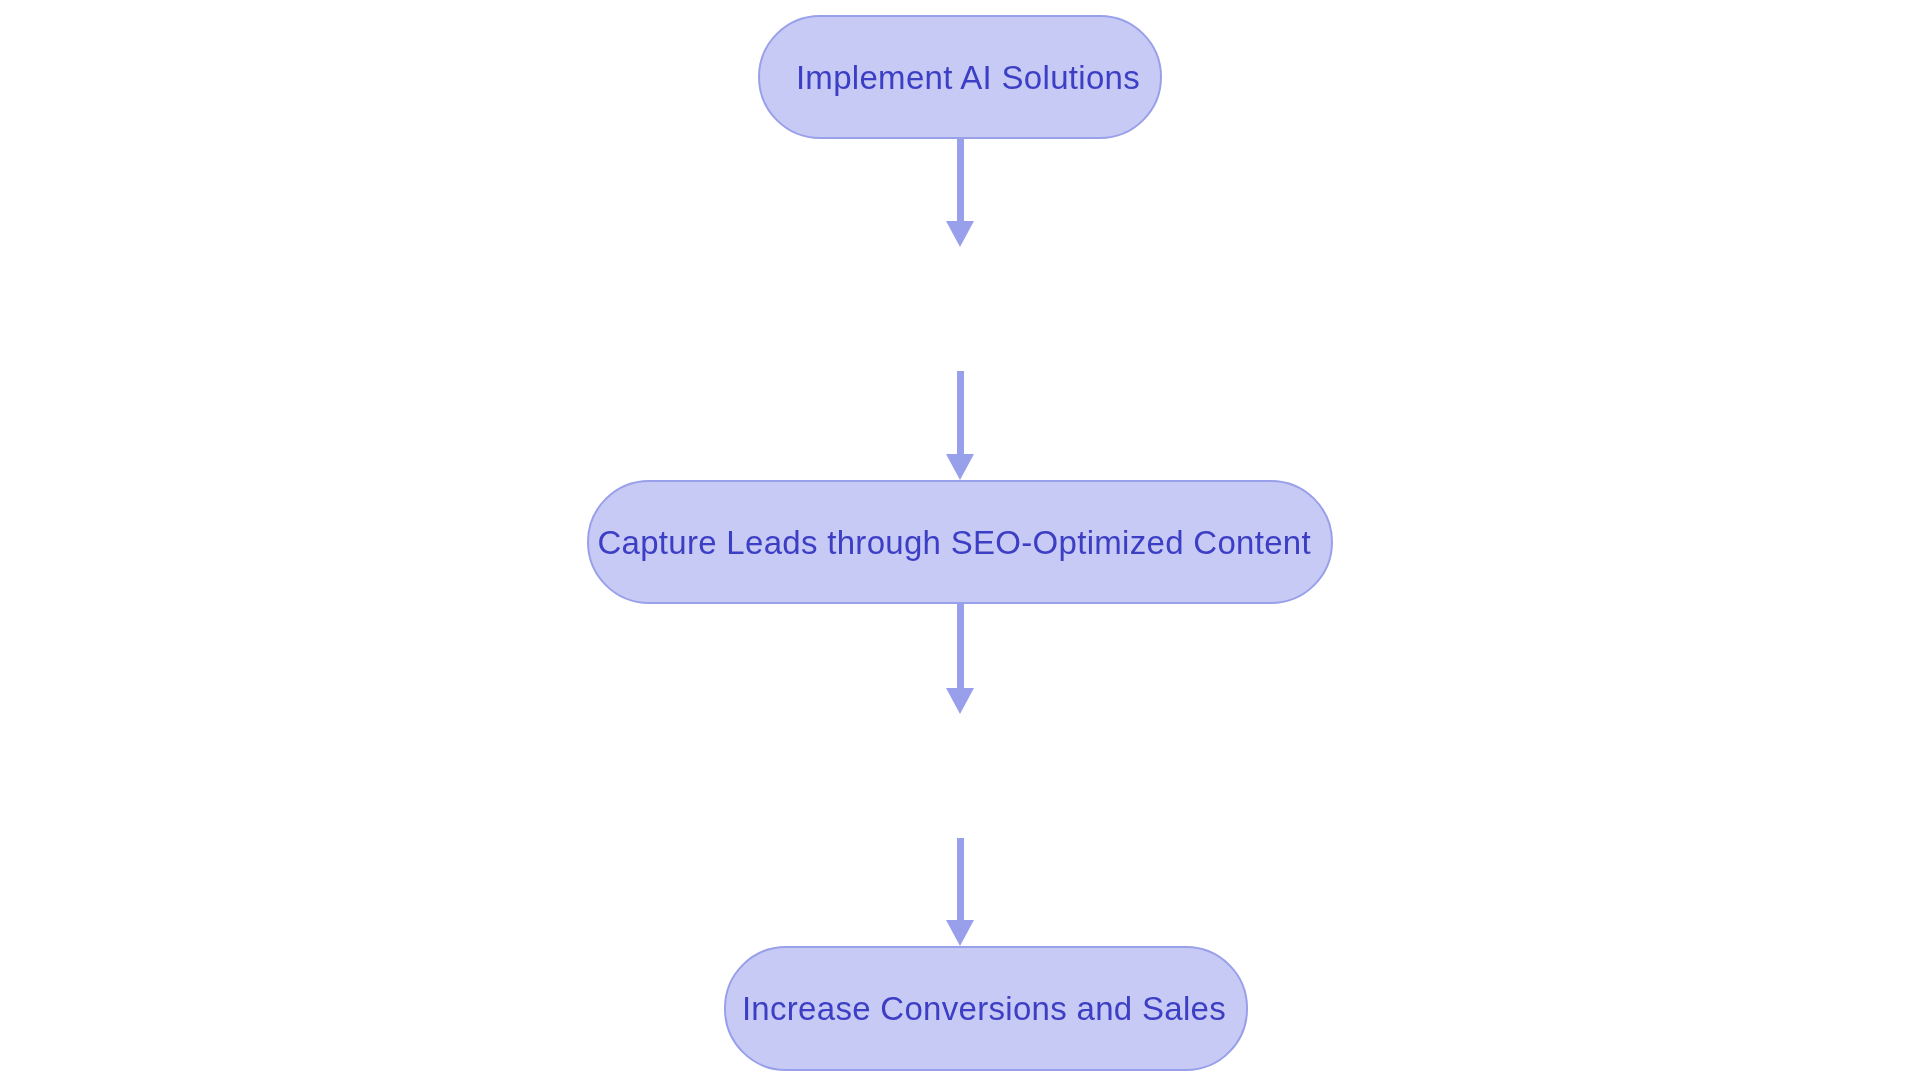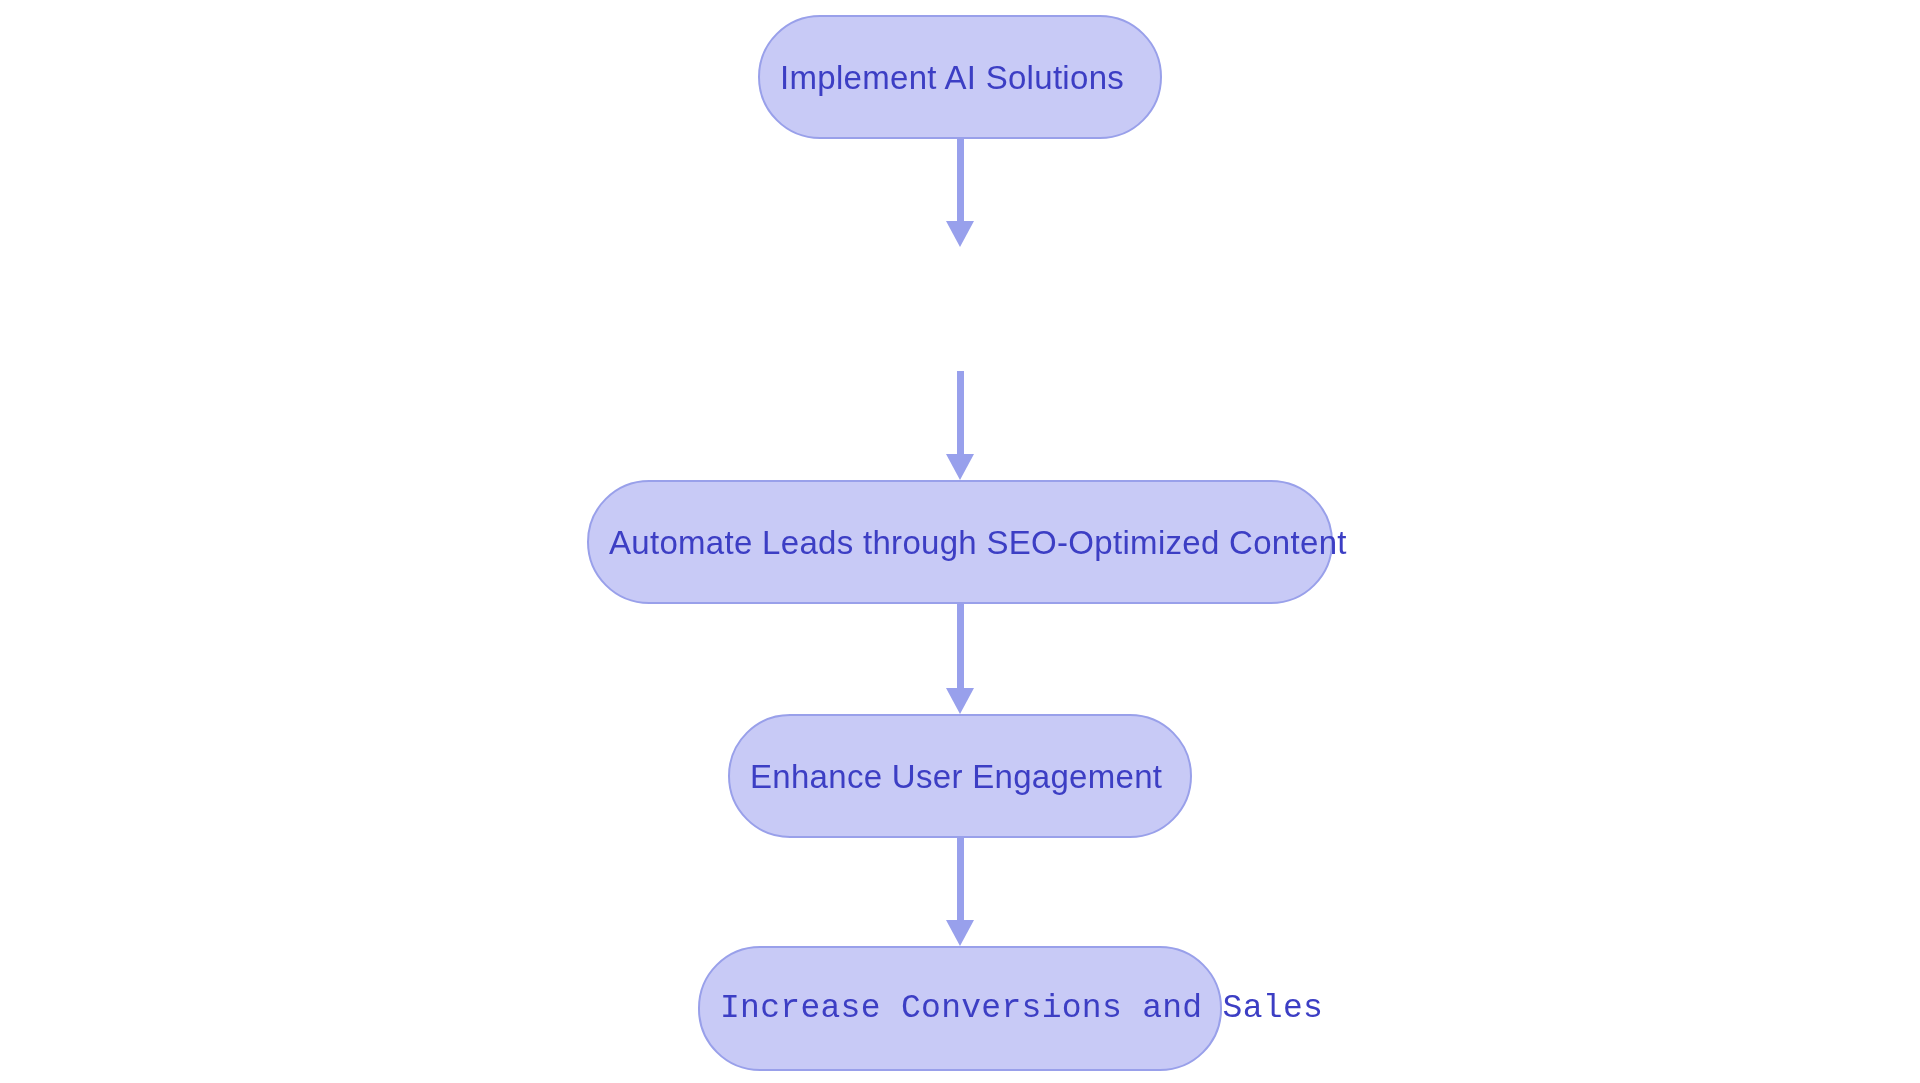--- a/index.html
+++ b/index.html
@@ -17,35 +17,35 @@
   }
   .node {
     position: absolute;
     box-sizing: border-box;
     height: 124px;
     border-radius: 62px;
     background: var(--node-fill, #c8caf6);
     border: 2px solid var(--node-border, #99a0ea);
     display: flex;
     align-items: center;
-    justify-content: flex-start;
+    justify-content: flex-end;
   }
   .node-label {
     color: var(--text-color, #3c3ec4);
     font-size: 33px;
     letter-spacing: 0.3px;
     white-space: nowrap;
     line-height: 1;
     padding: 0 20px;
   }
   .n1 { left: 758px; top:  15px; width: 404px; }
   .n2 { left: 710px; top: 247px; width: 500px; }
   .n3 { left: 587px; top: 480px; width: 746px; }
   .n4 { left: 728px; top: 714px; width: 464px; }
-  .n5 { left: 698px; top: 946px; width: 524px; height: 125px; font-family: Liberation Mono, monospace; }
+  .n5 { left: 724px; top: 946px; width: 524px; height: 125px; }
 
   .connector {
     position: absolute;
     left: 946px;
     width: 28px;
     display: flex;
     flex-direction: column;
     align-items: center;
   }
   .connector-line {
@@ -79,31 +79,28 @@
     <div class="connector-arrowhead"></div>
   </div>
 
 
   <div class="connector c2">
     <div class="connector-line"></div>
     <div class="connector-arrowhead"></div>
   </div>
 
   <div class="node n3">
-    <span class="node-label">Automate Leads through SEO-Optimized Content</span>
+    <span class="node-label">Capture Leads through SEO-Optimized Content</span>
   </div>
 
   <div class="connector c3">
     <div class="connector-line"></div>
     <div class="connector-arrowhead"></div>
   </div>
 
-  <div class="node n4">
-    <span class="node-label">Enhance User Engagement</span>
-  </div>
 
   <div class="connector c4">
     <div class="connector-line"></div>
     <div class="connector-arrowhead"></div>
   </div>
 
   <div class="node n5">
     <span class="node-label">Increase Conversions and Sales</span>
   </div>
 

